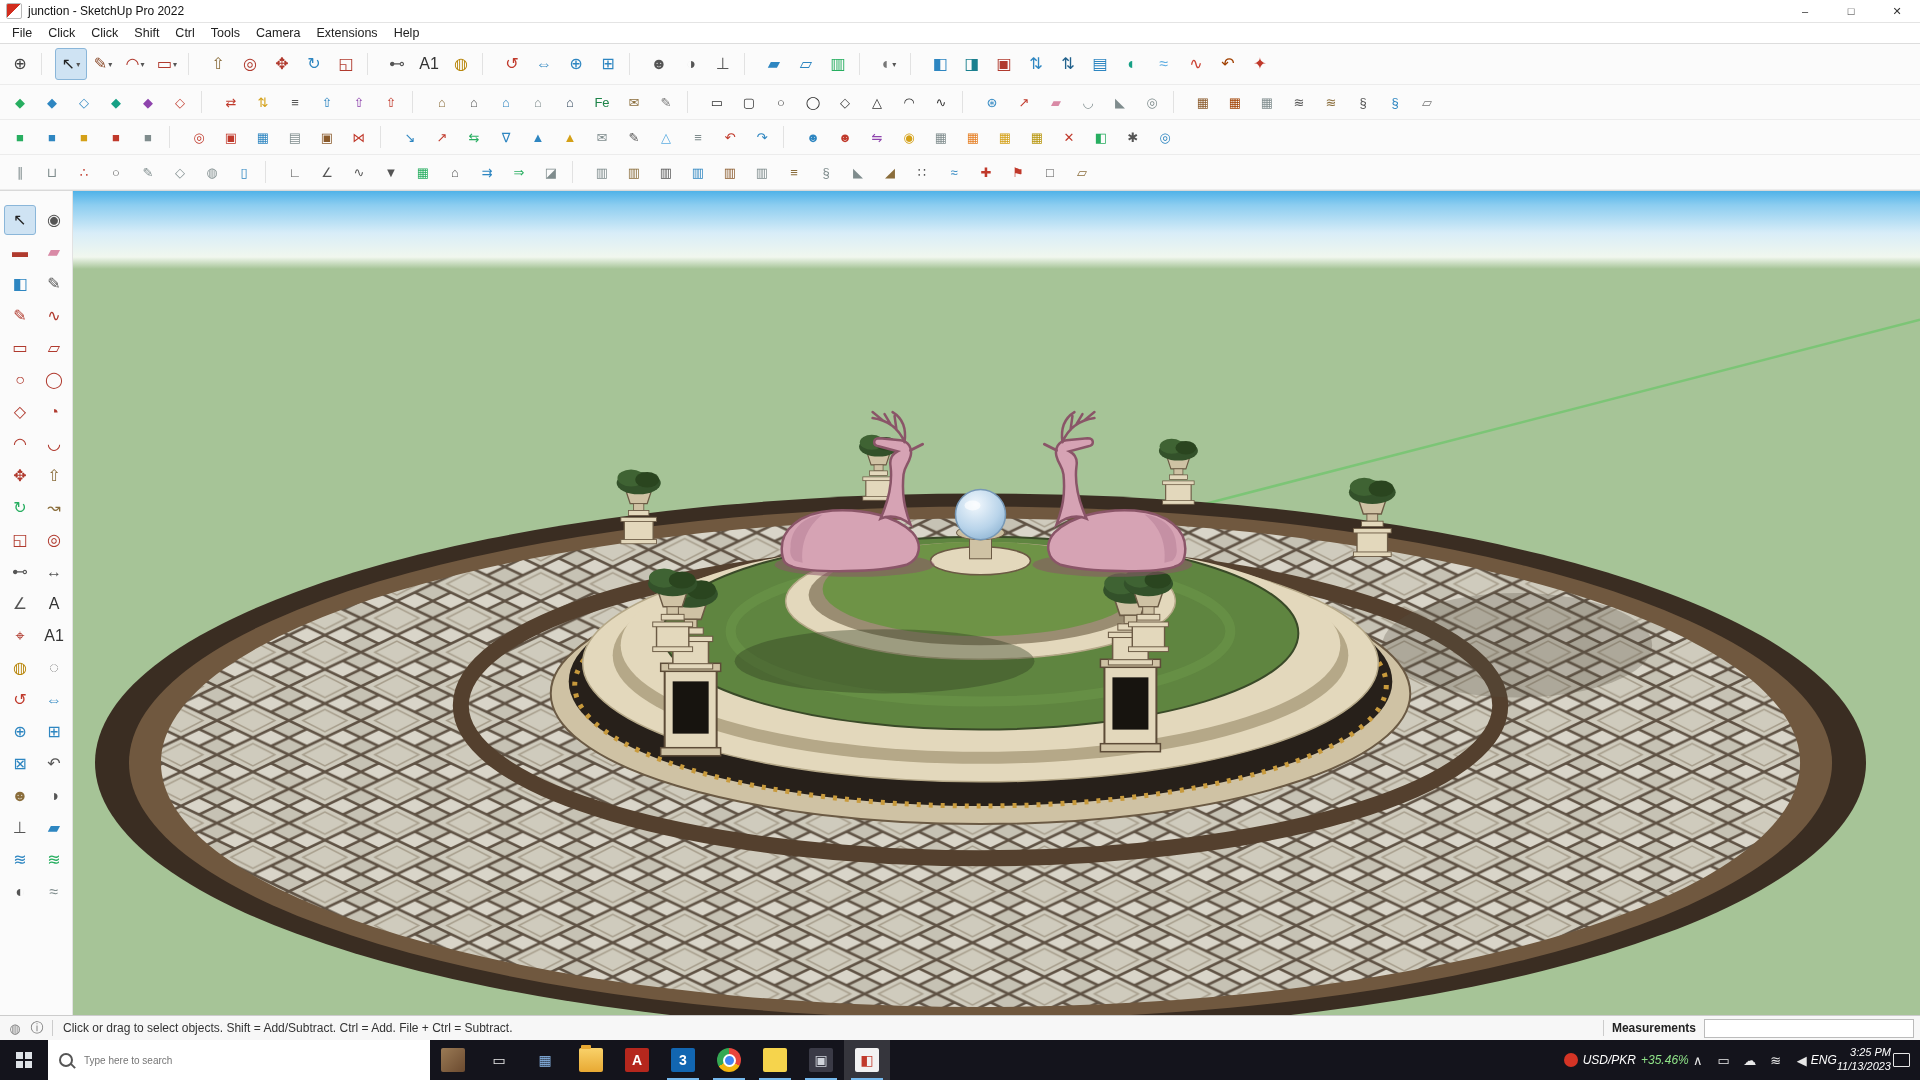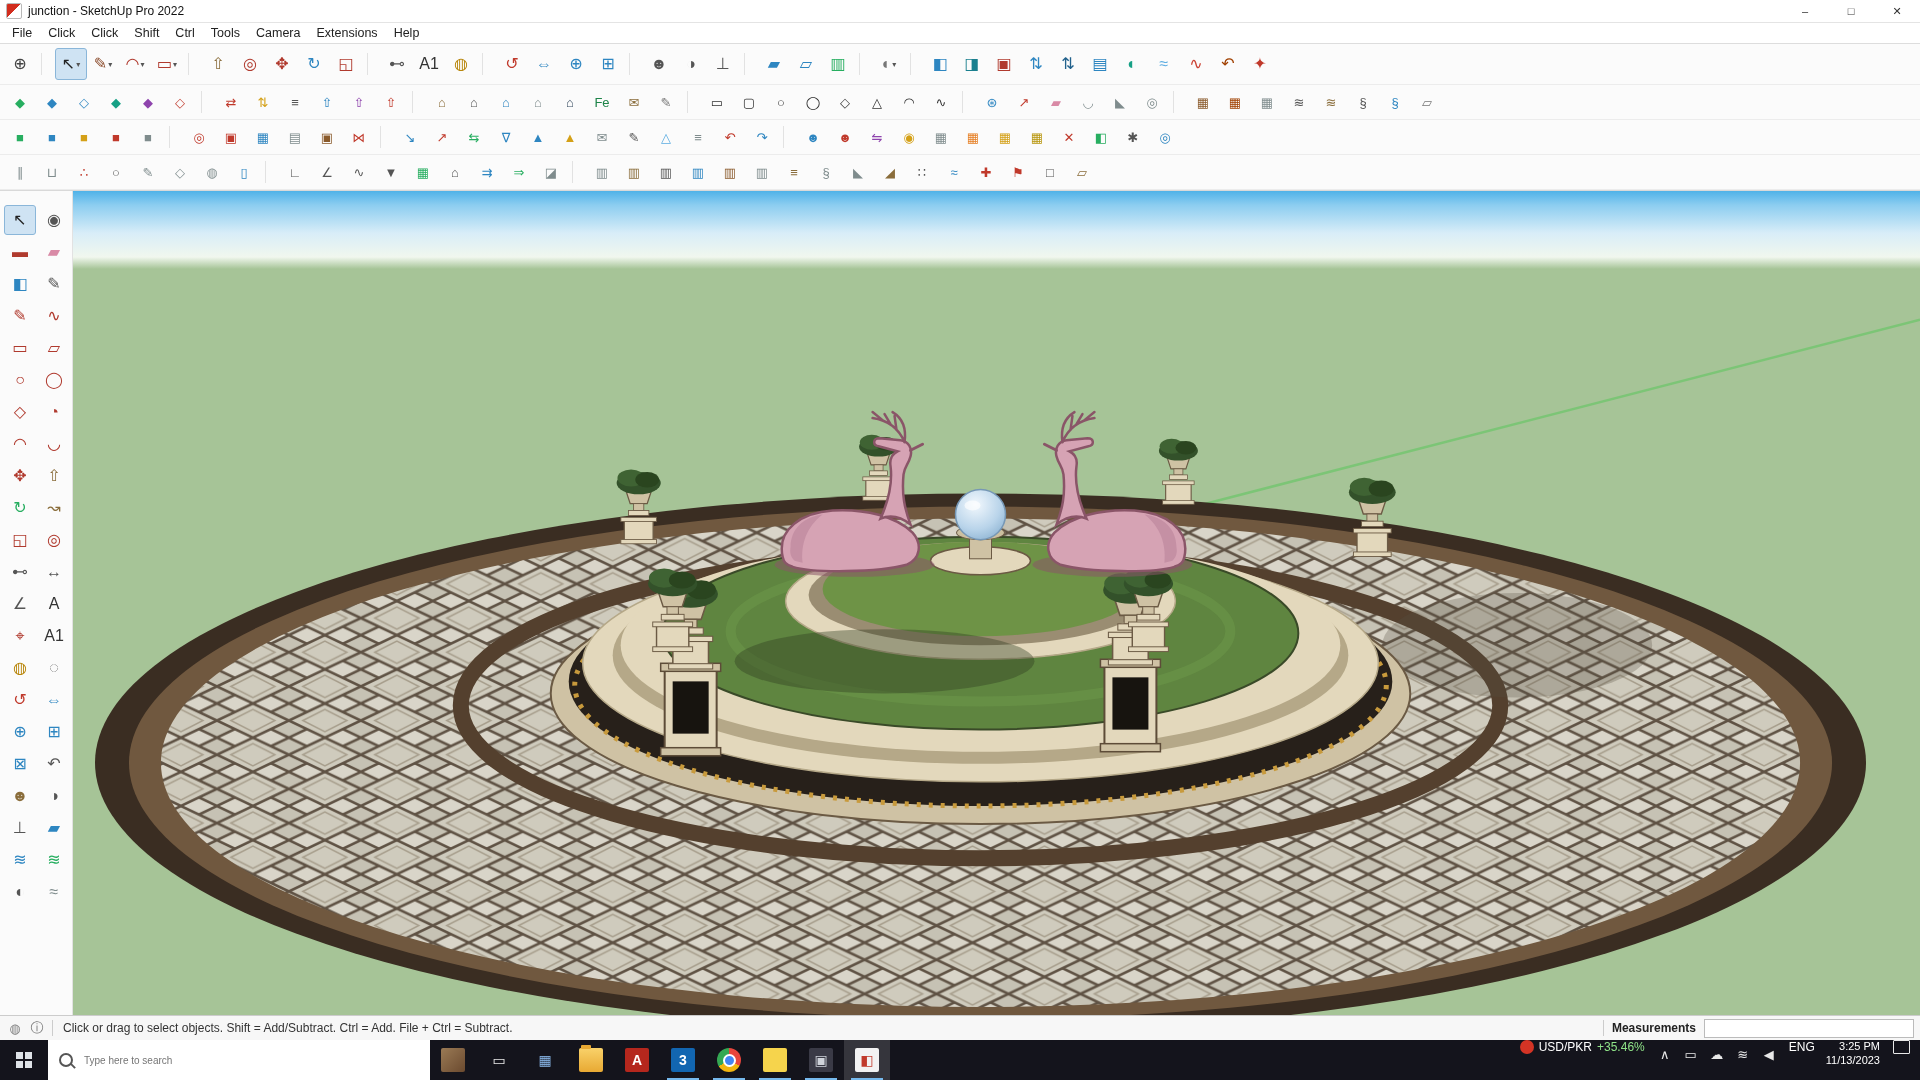--- a/index.html
+++ b/index.html
@@ -70,21 +70,21 @@
   .task-app.active{background:rgba(255,255,255,.14);}
   .appbox{width:24px;height:24px;border-radius:2px;display:flex;align-items:center;justify-content:center;
           font-size:14px;font-weight:bold;position:relative;}
   .appbox .glyph{line-height:1;}
   .widgeticon{background:linear-gradient(135deg,#9a7a55,#6b4a2f);}
   .folder{background:linear-gradient(#f9d26a,#e8a933);}
   .folder::before{content:"";position:absolute;top:-3px;left:2px;width:10px;height:4px;background:#e8a933;border-radius:1px;}
   .sticky{background:#f6d44c;}
   .chrome{border-radius:50%;background:conic-gradient(#e8453c 0 33%,#f2b50f 33% 66%,#34a853 66% 100%);}
   .chrome::after{content:"";width:9px;height:9px;border-radius:50%;background:#4285f4;border:2.5px solid #fff;}
-  .tray{margin-left:auto;display:flex;align-items:flex-start;gap:11px;padding:0 10px;font-size:12px;}
+  .tray{margin-left:auto;display:flex;align-items:center;padding:0 10px;font-size:12px;font-style:italic;}
   .tray-currency{display:flex;align-items:center;gap:5px;}
   .cur-dot{width:14px;height:14px;border-radius:50%;background:#d43425;flex:none;}
   .tray .chg{color:#8fe388;}
   .tray-icon{display:flex;align-items:center;justify-content:center;width:18px;height:28px;}
   .tray-icon .glyph{font-size:13px;color:#e8e8e8;line-height:1;}
   .lang{font-size:12px;color:#fff;}
   .clock{text-align:right;font-size:11px;line-height:1.25;color:#fff;}
   .notif-icon{width:15px;height:12px;border:1.5px solid #e8e8e8;border-radius:1px;margin-left:2px;}
 </style>
 </head>

